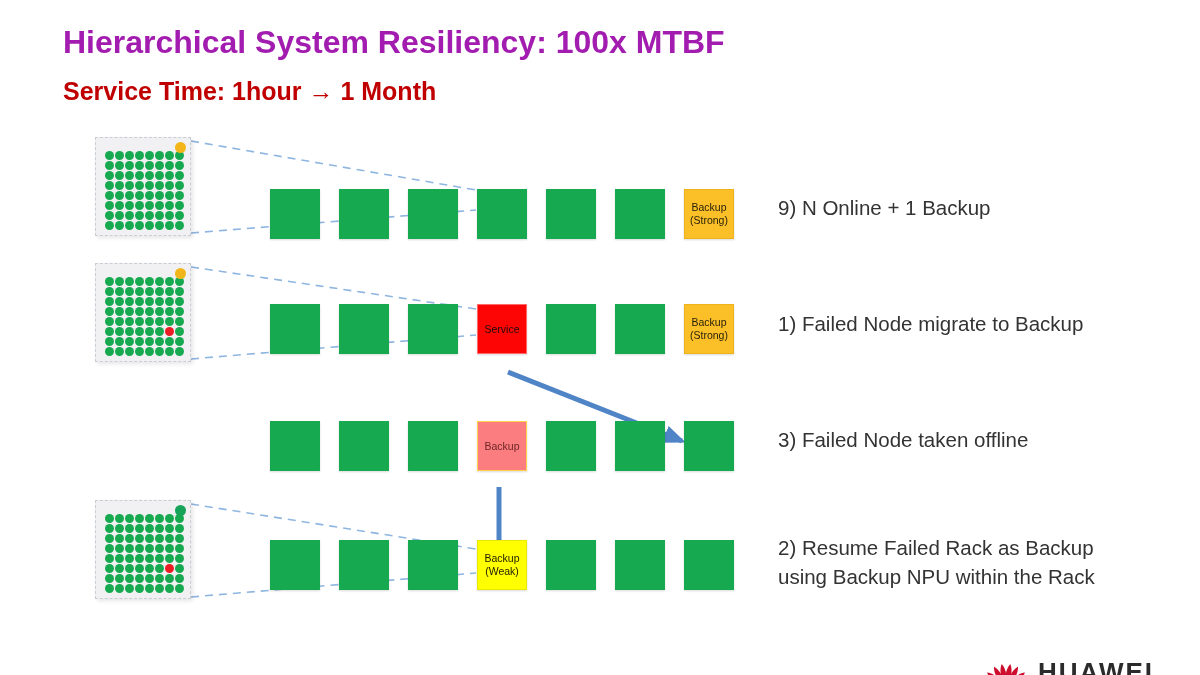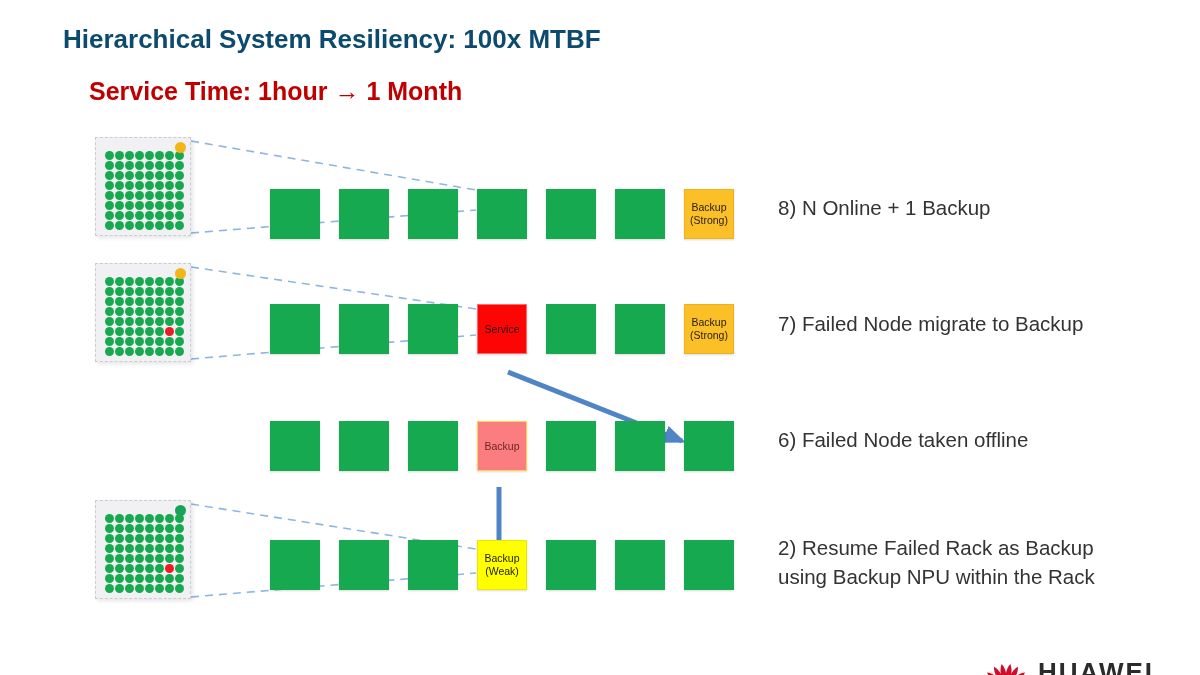--- a/index.html
+++ b/index.html
@@ -1,21 +1,21 @@
 <!DOCTYPE html>
 <html><head>
 <meta charset="utf-8">
 <style>
   html,body{margin:0;padding:0;background:#fff;}
   .slide{position:relative;width:1200px;height:675px;background:#ffffff;overflow:hidden;
          font-family:"Liberation Sans", sans-serif;}
-  .title{position:absolute;left:63px;top:24px;font-size:26px;font-weight:bold;color:#0c4a6e;
+  .title{position:absolute;left:63px;top:24px;font-size:32px;font-weight:bold;color:#a21caf;
          letter-spacing:0px;white-space:nowrap;}
   .subtitle{position:absolute;left:63px;top:77px;font-size:25px;font-weight:bold;color:#C00000;
-         white-space:nowrap;margin-left:26px;}
+         white-space:nowrap;}
   #connector-layer{position:absolute;left:0;top:0;width:1200px;height:675px;pointer-events:none;}
   .rack{position:absolute;left:95px;width:96px;height:99px;background:#f1f1f3;
         border:1px dashed #c9ced4;box-shadow:2px 2px 4px rgba(0,0,0,0.10);box-sizing:border-box;}
   .rack-dots{display:grid;grid-template-columns:repeat(8,9px);grid-auto-rows:9px;gap:1px;
         padding:13px 0 0 9px;}
   .dot{width:9px;height:9px;border-radius:50%;}
   .corner-dot{position:absolute;width:11px;height:11px;border-radius:50%;left:79px;top:4px;}
   .node{position:absolute;width:50px;height:50px;box-sizing:border-box;
         display:flex;align-items:center;justify-content:center;text-align:center;
         font-size:10.5px;line-height:13px;white-space:pre-line;
@@ -289,23 +289,23 @@
       <div class="node" style="left: 270px; top: 540px; background: rgb(23, 169, 79); color: rgb(0, 0, 0);"></div>
       <div class="node" style="left: 339px; top: 540px; background: rgb(23, 169, 79); color: rgb(0, 0, 0);"></div>
       <div class="node" style="left: 408px; top: 540px; background: rgb(23, 169, 79); color: rgb(0, 0, 0);"></div>
       <div class="node" style="left: 477px; top: 540px; background: rgb(255, 255, 0); color: rgb(28, 28, 6); border: 1px solid rgb(232, 232, 0);">Backup
 (Weak)</div>
       <div class="node" style="left: 546px; top: 540px; background: rgb(23, 169, 79); color: rgb(0, 0, 0);"></div>
       <div class="node" style="left: 615px; top: 540px; background: rgb(23, 169, 79); color: rgb(0, 0, 0);"></div>
       <div class="node" style="left: 684px; top: 540px; background: rgb(23, 169, 79); color: rgb(0, 0, 0);"></div>
     </div>
   <div id="steps">
-      <div class="step" style="top: 193px;">8) N Online + 1 Backup</div>
-      <div class="step" style="top: 309px;">7) Failed Node migrate to Backup</div>
-      <div class="step" style="top: 425px;">6) Failed Node taken offline</div>
+      <div class="step" style="top: 193px;">9) N Online + 1 Backup</div>
+      <div class="step" style="top: 309px;">1) Failed Node migrate to Backup</div>
+      <div class="step" style="top: 425px;">3) Failed Node taken offline</div>
       <div class="step" style="top: 533px;">2) Resume Failed Rack as Backup
 using Backup NPU within the Rack</div>
     </div>
 
   <div class="logo">
     <svg width="44" height="40" viewBox="0 0 100 90">
       <g id="petals" fill="#CE0E2D">
           <path d="M0,-10 C -8,-24 -8,-44 0,-56 C 8,-44 8,-24 0,-10 Z" transform="translate(50,82) rotate(-72)" fill="#CE0E2D"></path>
           <path d="M0,-10 C -8,-24 -8,-44 0,-56 C 8,-44 8,-24 0,-10 Z" transform="translate(50,82) rotate(-50)" fill="#CE0E2D"></path>
           <path d="M0,-10 C -8,-24 -8,-44 0,-56 C 8,-44 8,-24 0,-10 Z" transform="translate(50,82) rotate(-29)" fill="#CE0E2D"></path>

